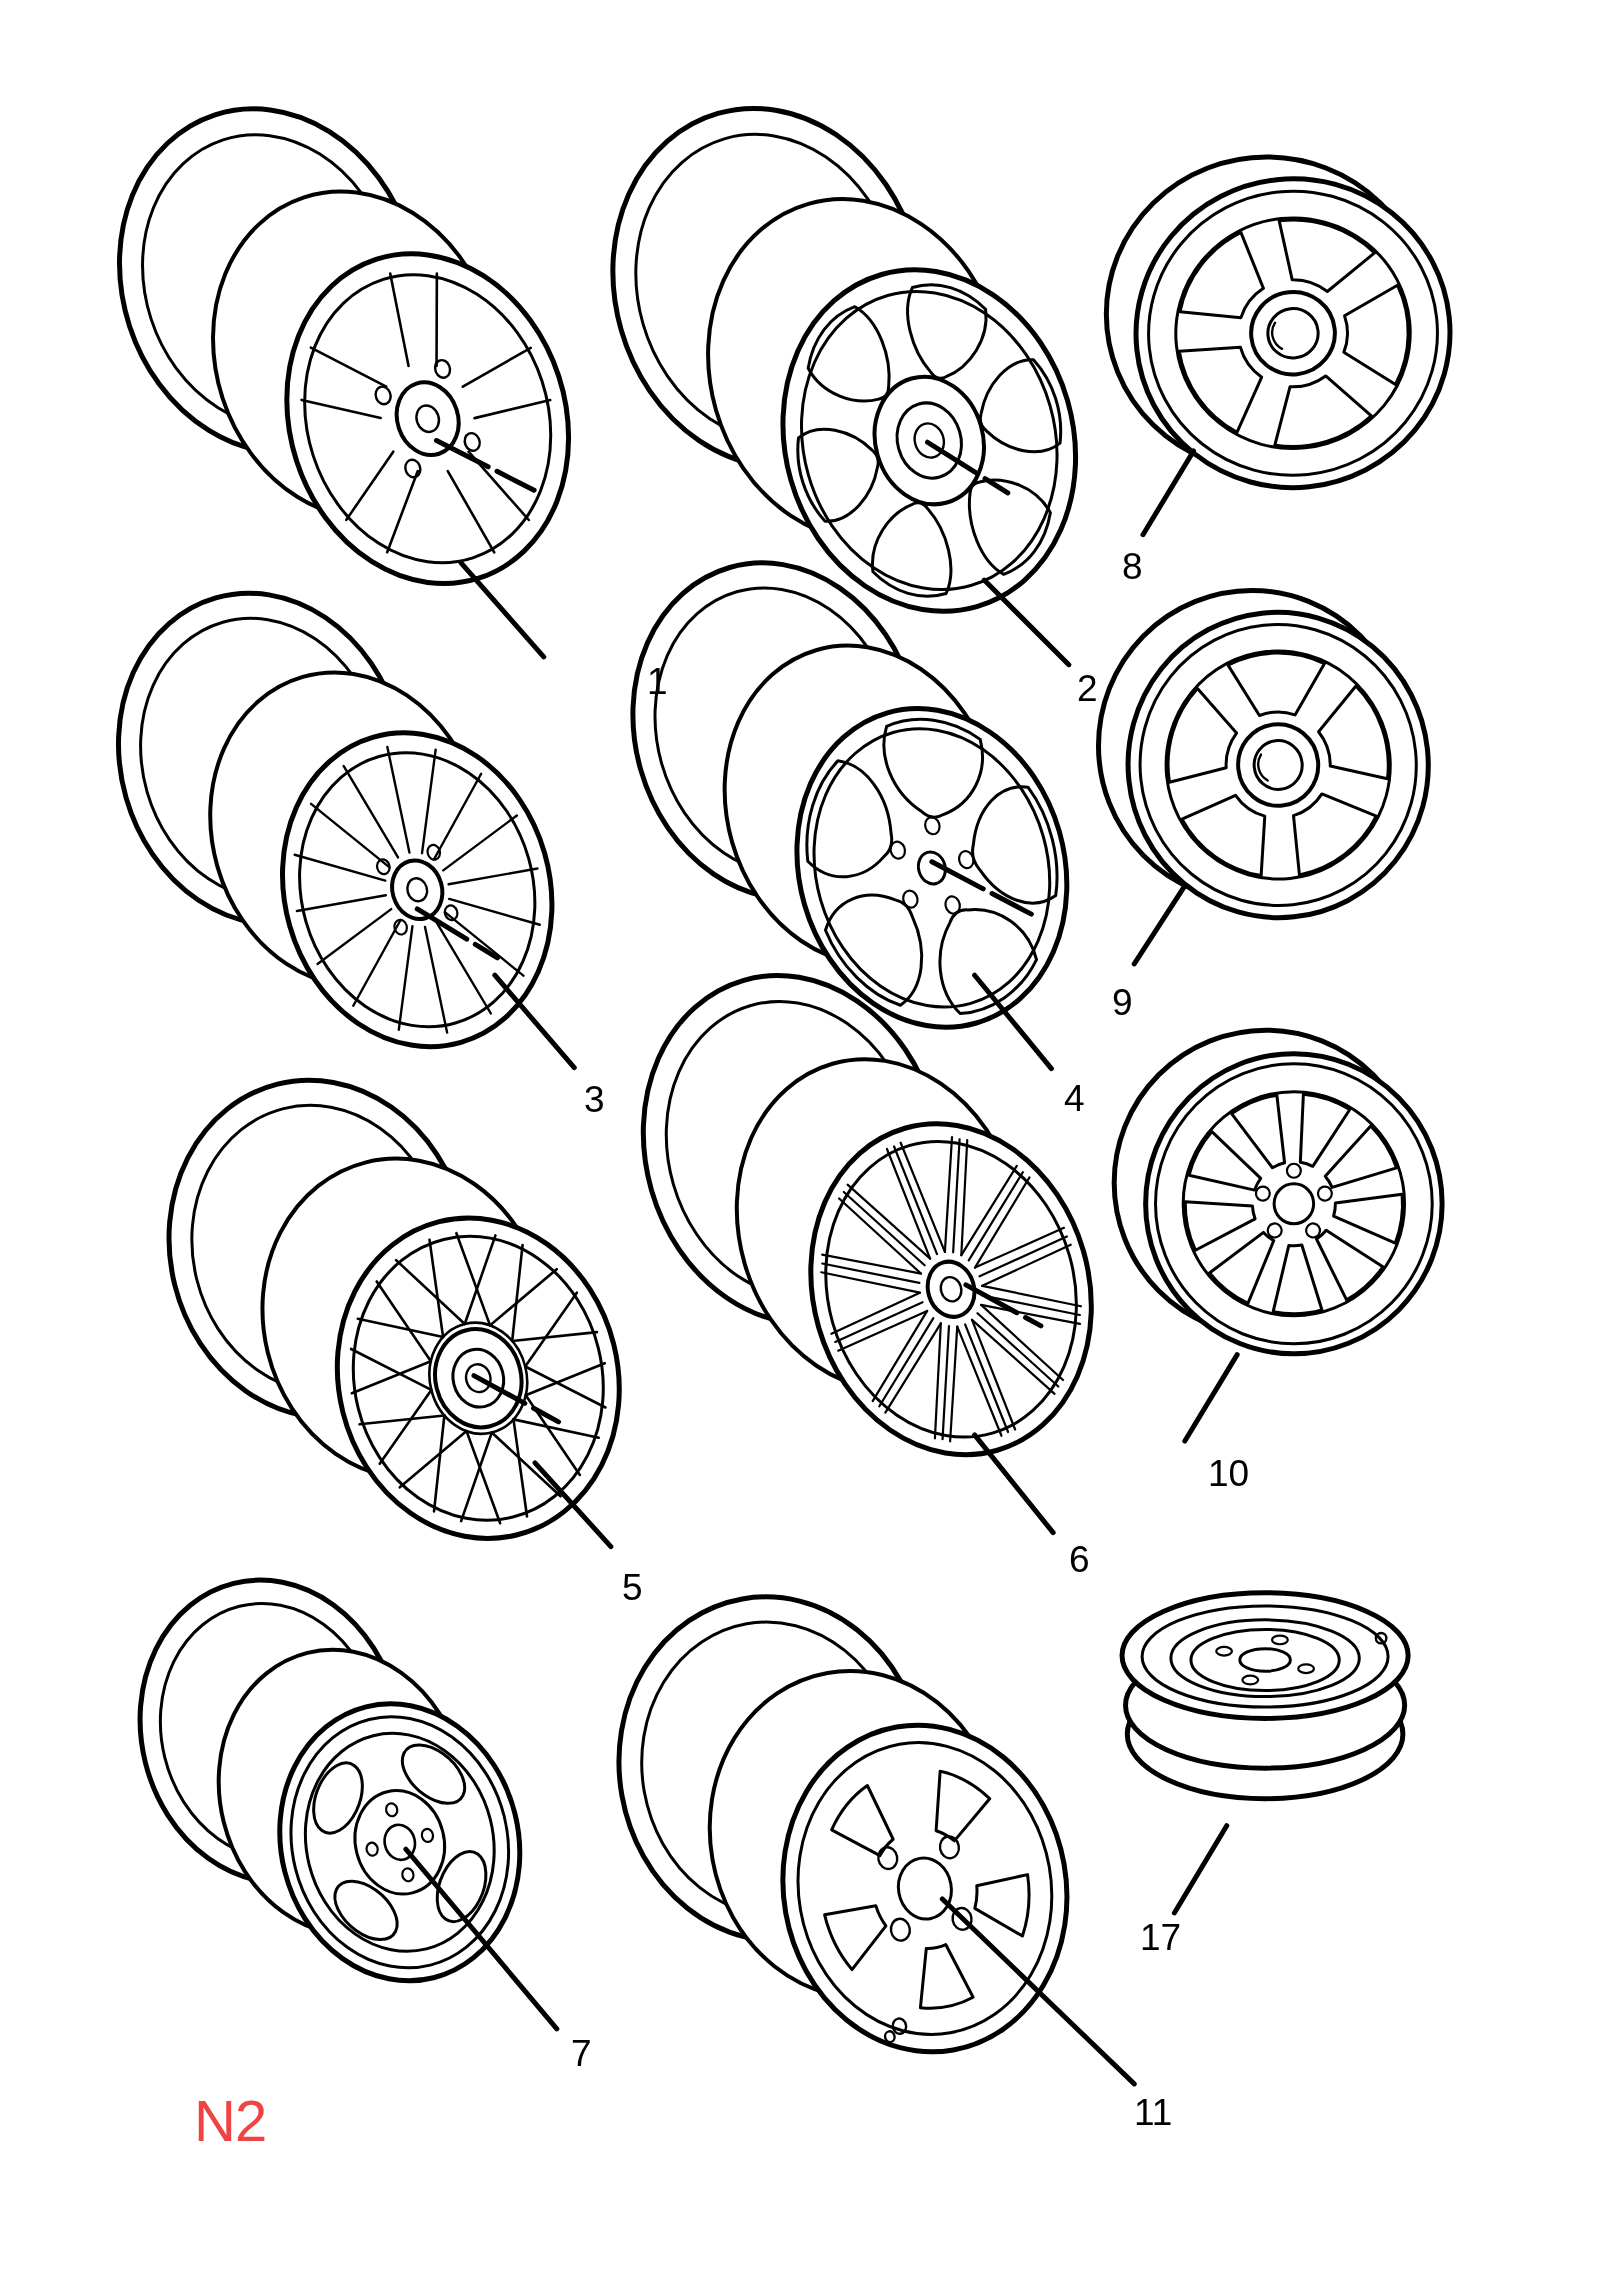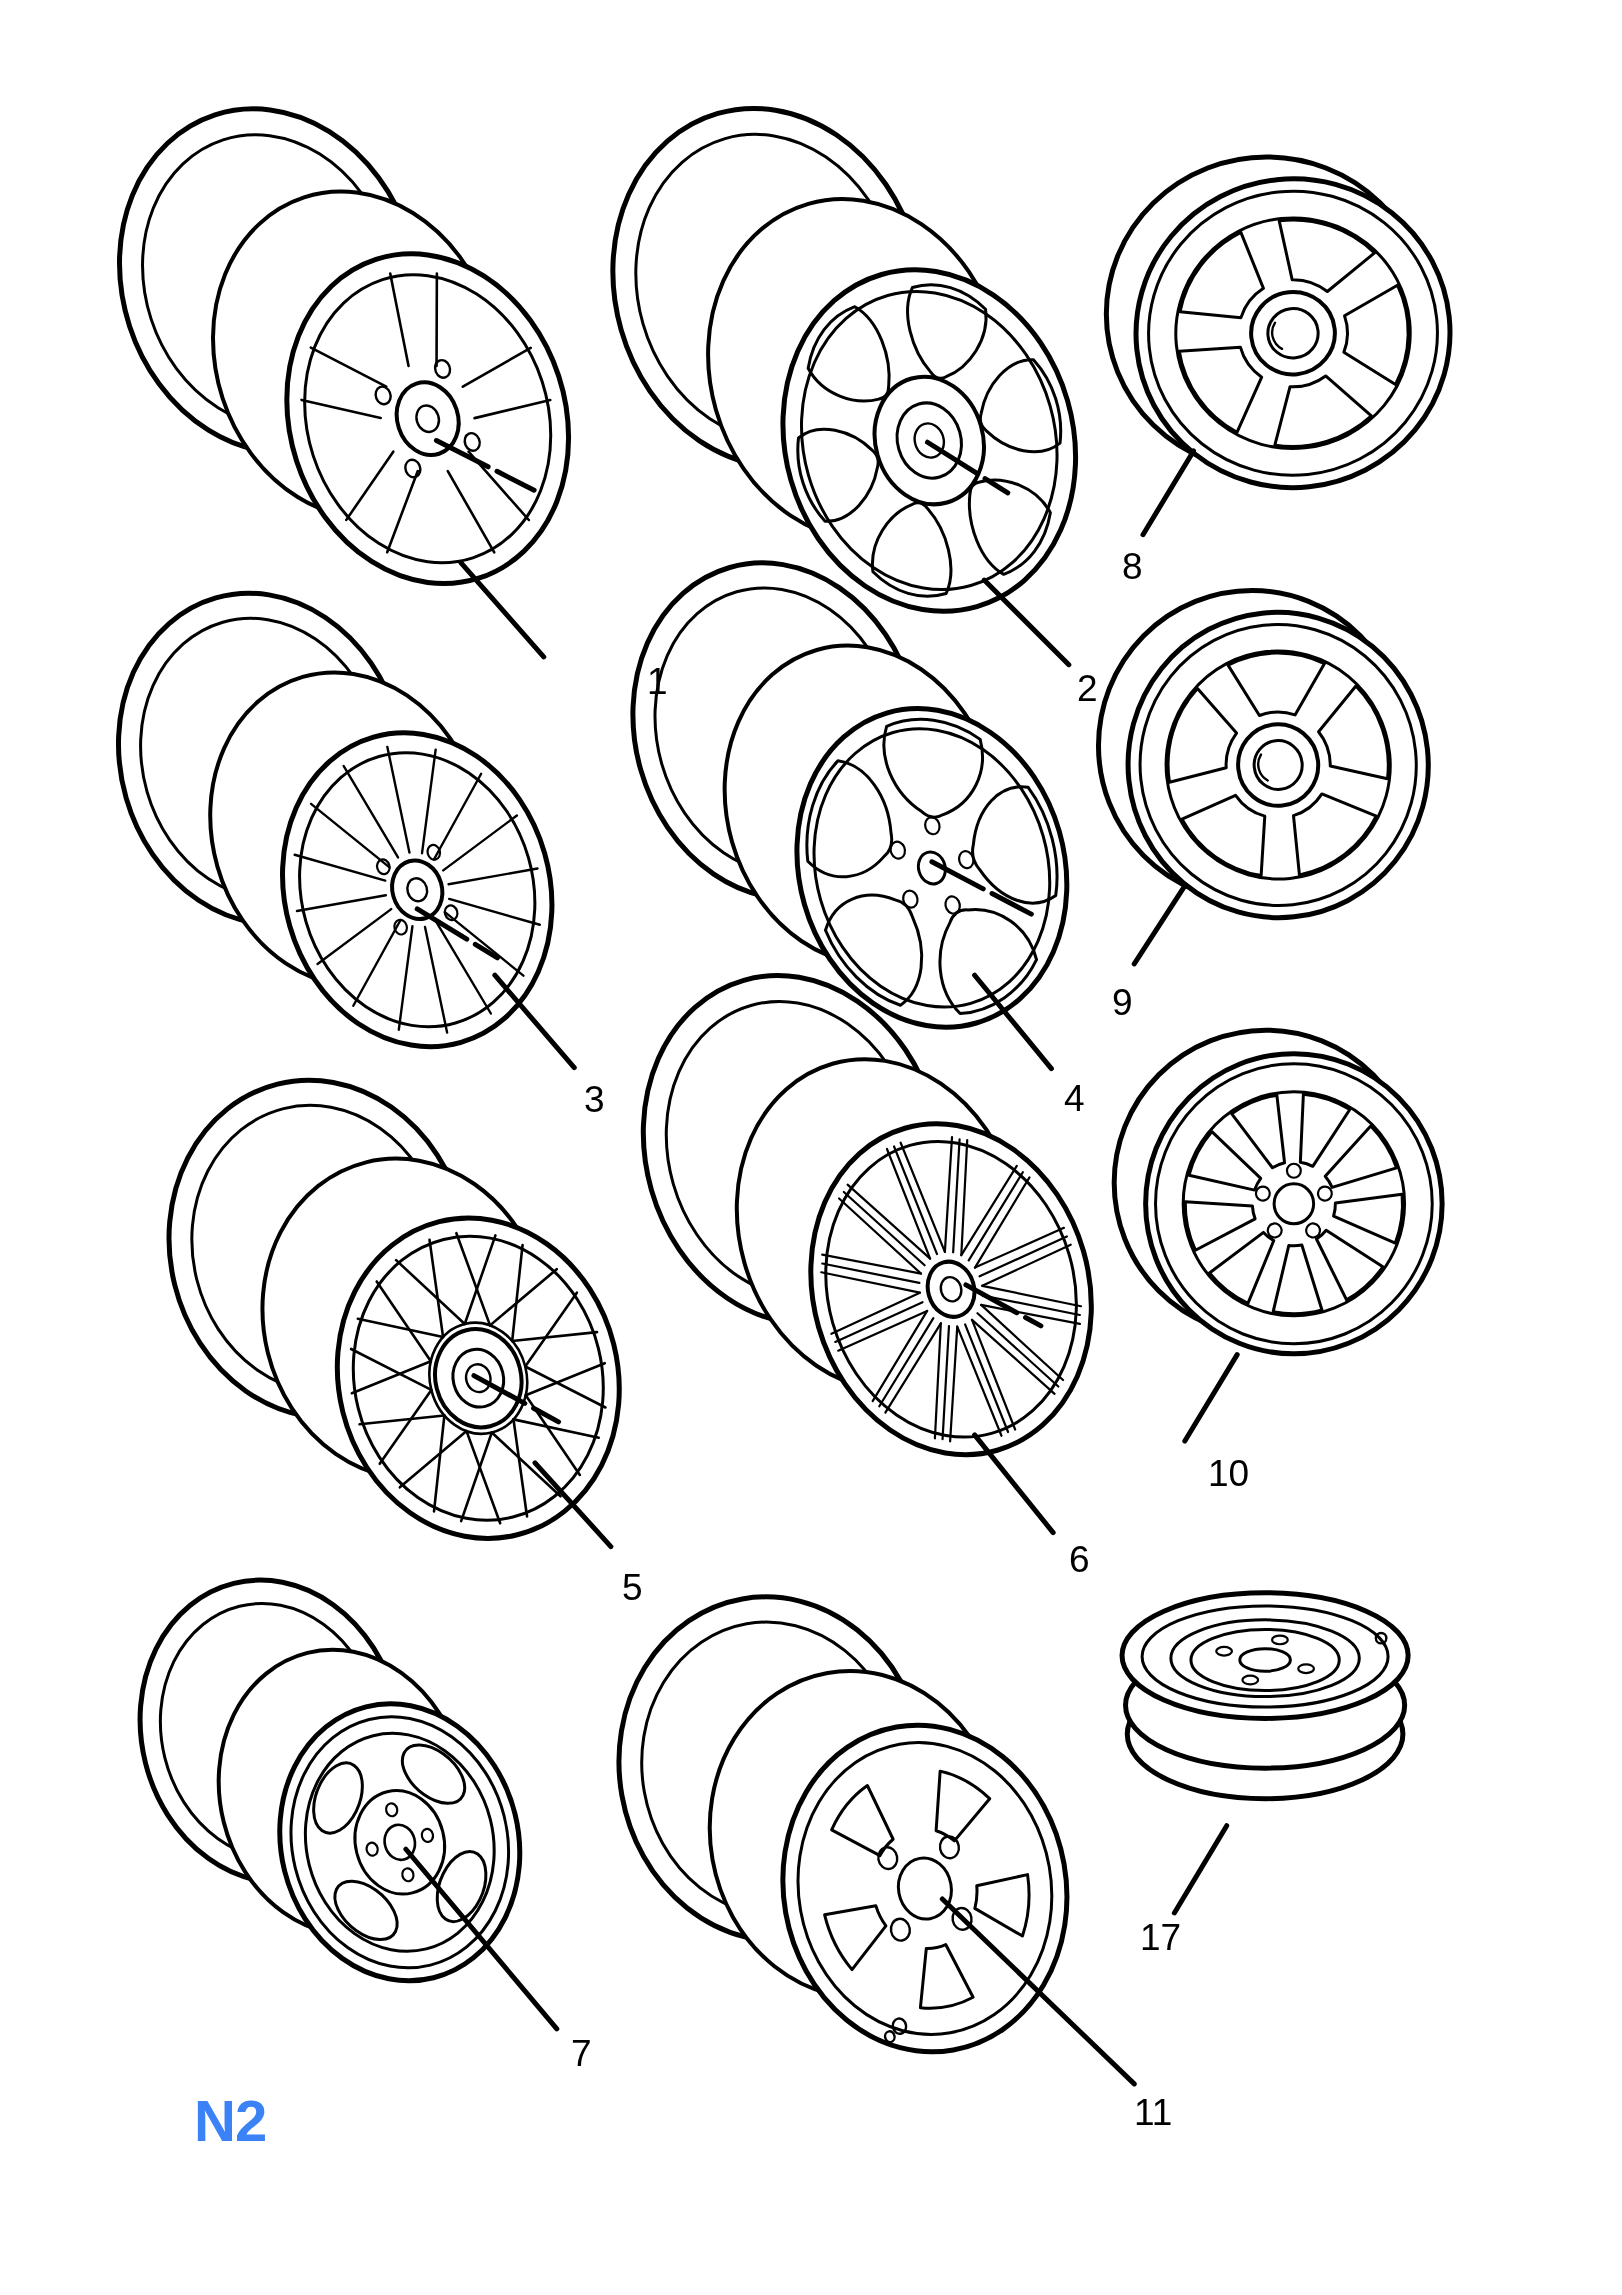--- a/index.html
+++ b/index.html
@@ -4,22 +4,22 @@
 <style>
   html,body{margin:0;padding:0;background:#fff;}
   .page{position:relative;width:1623px;height:2295px;background:#fff;overflow:hidden;
         font-family:"Liberation Sans",sans-serif;color:#000;}
   .art{position:absolute;left:0;top:0;}
   .art *{vector-effect:non-scaling-stroke;stroke-linecap:round;stroke-linejoin:round;}
   .st{stroke:#000;}
   .fw{fill:#fff;}
   .fn{fill:none;}
   .callout{position:absolute;font-size:37px;line-height:1;color:#000;letter-spacing:0;}
-  .page-code{position:absolute;left:194px;top:2092px;font-size:58px;font-weight:bold;
-             line-height:1;letter-spacing:-0.9px;color:#3b82f6;text-align:right;}
+  .page-code{position:absolute;left:194px;top:2092px;font-size:58px;font-weight:normal;
+             line-height:1;letter-spacing:-0.9px;color:#ef4444;text-align:right;}
 </style>
 </head>
 <body>
 
 <div class="page">
 
 <svg class="art" width="1623" height="2295" viewBox="0 0 1860 2631">
   <defs>
     <path id="w2win" d="M -8,-60 C -30,-74 -46,-104 -38,-129 C -14,-142 14,-142 38,-129 C 46,-104 30,-74 8,-60 C 3,-56 -3,-56 -8,-60 Z"></path>
     <path id="w4win" d="M -12,-52 C -44,-66 -62,-98 -52,-128 C -20,-144 20,-144 52,-128 C 62,-98 44,-66 12,-52 C 4,-47 -4,-47 -12,-52 Z"></path>

